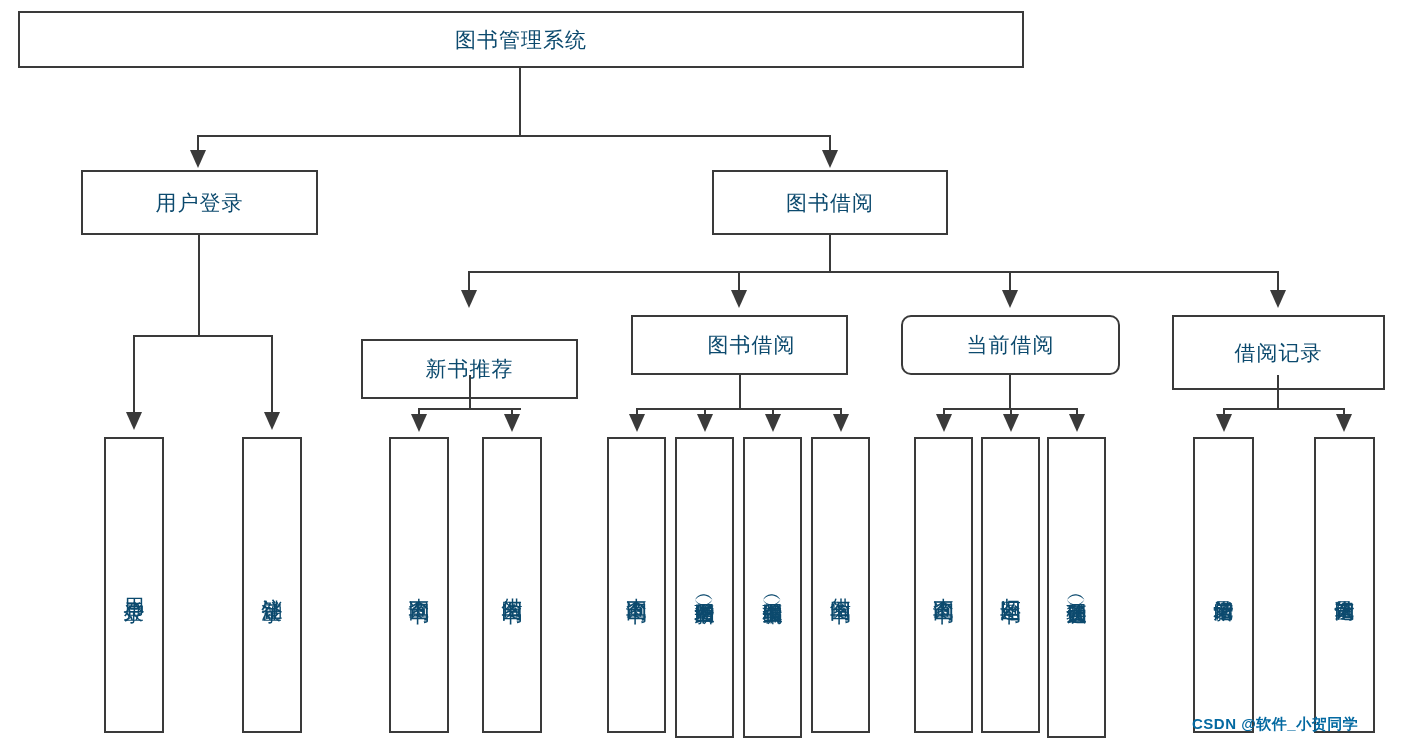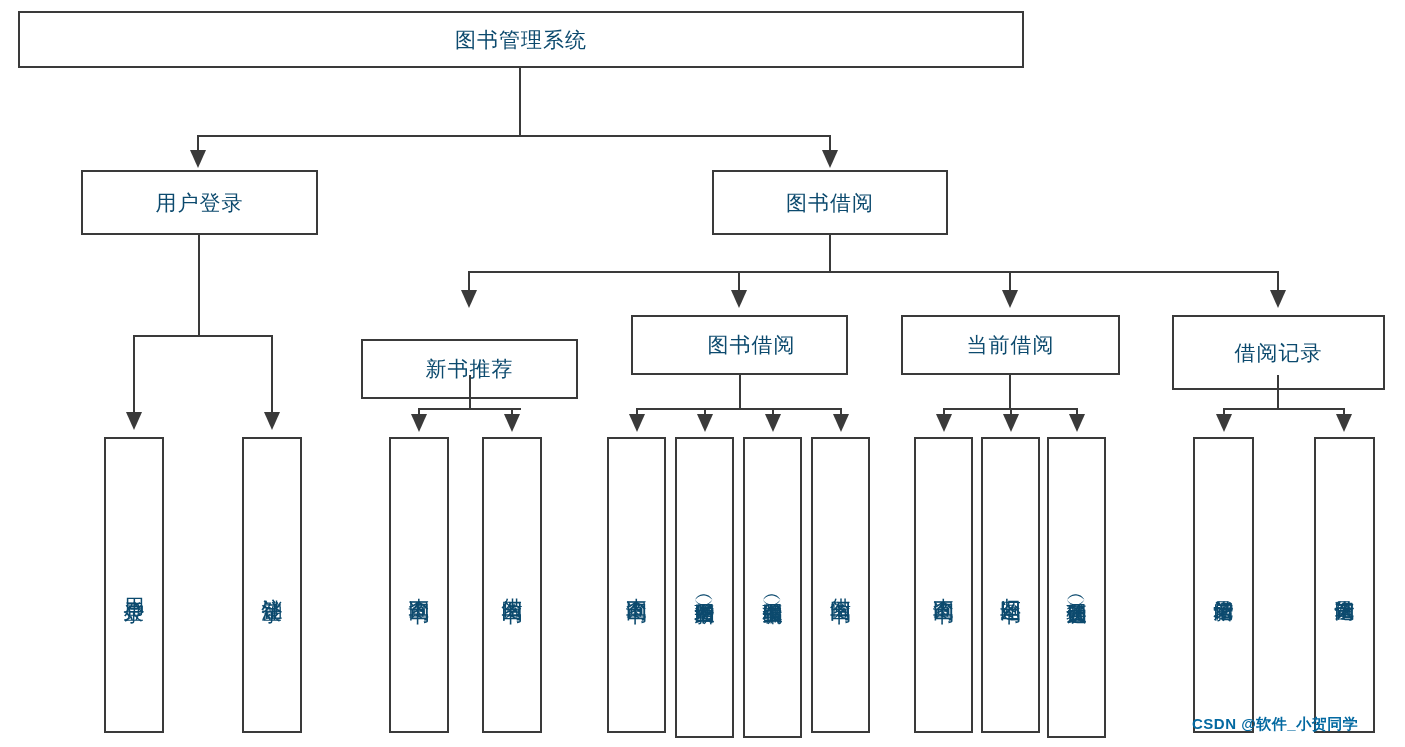--- a/index.html
+++ b/index.html
@@ -107,21 +107,21 @@
   <div class="arrow" style="left:1002px; top:290px;"></div>
   <div class="line vline" style="left:1277px; top:271px; width:2px; height:23px;"></div>
   <div class="arrow" style="left:1270px; top:290px;"></div>
 
   <div class="node horiz" style="left:361px; top:315px; width:217px; height:60px;margin-top:24px;">
     <span>新书推荐</span>
   </div>
   <div class="node horiz" style="left:631px; top:315px; width:217px; height:60px;padding-left:24px;">
     <span>图书借阅</span>
   </div>
-  <div class="node horiz" style="left:901px; top:315px; width:219px; height:60px;">
+  <div class="node horiz" style="left:901px; top:315px; width:219px; height:60px;border-radius:10px;">
     <span>当前借阅</span>
   </div>
   <div class="node horiz" style="left:1172px; top:315px; width:213px; height:75px;">
     <span>借阅记录</span>
   </div>
 
   <div class="line vline" style="left:469px; top:375px; width:2px; height:34px;"></div>
   <div class="line hline" style="left:418px; top:408px; width:103px; height:2px;"></div>
   <div class="line vline" style="left:418px; top:408px; width:2px; height:10px;"></div>
   <div class="arrow" style="left:411px; top:414px;"></div>

